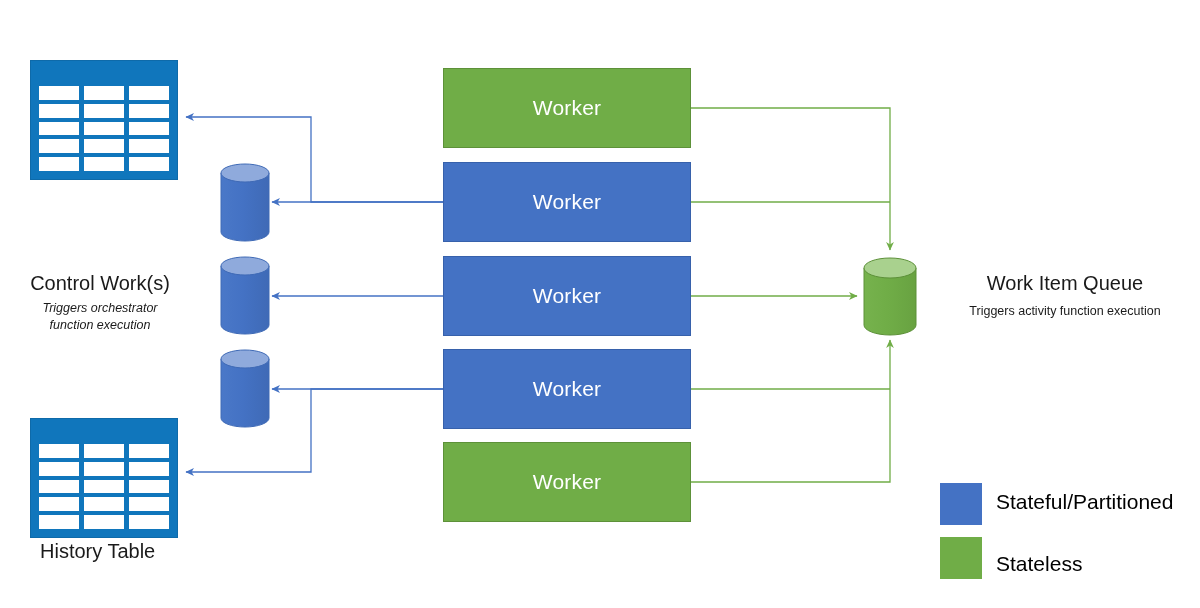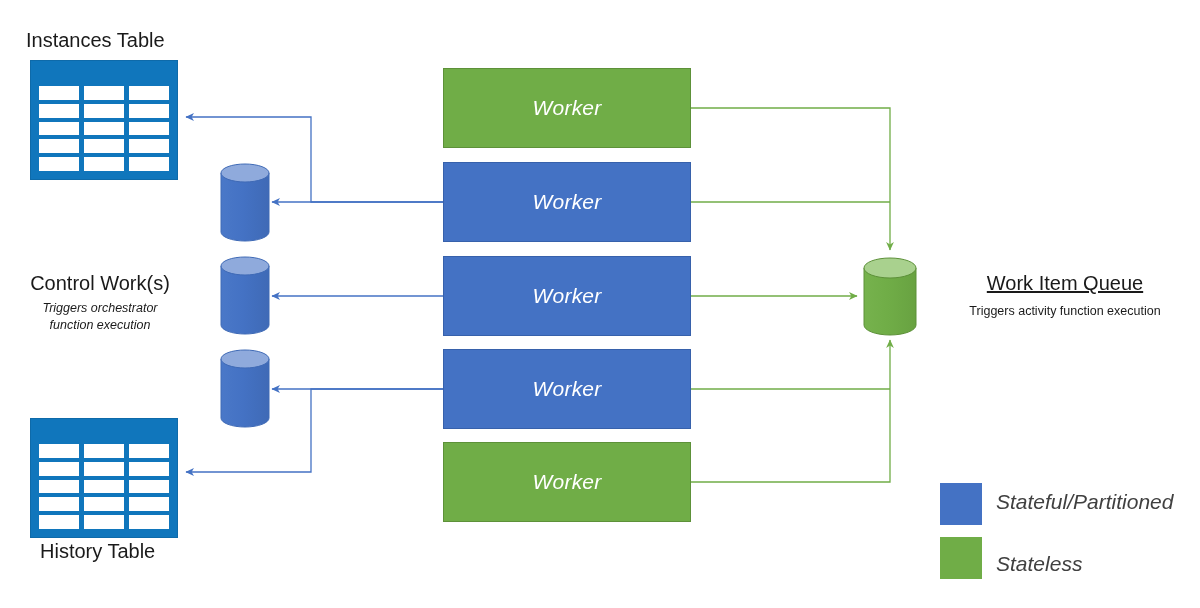--- a/index.html
+++ b/index.html
@@ -6,21 +6,21 @@
   body{
     width:1200px;height:608px;
     font-family:"Liberation Sans", sans-serif;
     color:#000000;
     overflow:hidden;
     position:relative;
   }
   #canvas{position:absolute;left:0;top:0;width:1200px;height:608px;}
   .layer-svg{position:absolute;left:0;top:0;width:1200px;height:608px;}
 
-  .node{position:absolute;box-sizing:border-box;font-style:italic;}
+  .node{position:absolute;box-sizing:border-box;}
 
   
   .worker{
     display:flex;align-items:center;justify-content:center;
     color:#ffffff;font-size:21px;letter-spacing:.2px;
   }
   .worker.blue{background:#4472C4;border:1px solid #3761ab;}
   .worker.green{background:#70AD47;border:1px solid #5d9139;}
 
   
@@ -31,21 +31,21 @@
 
   
   .cap{position:absolute;font-size:20px;color:#1a1a1a;white-space:nowrap;}
   .cap.center{text-align:center;}
   .sub{position:absolute;font-size:12.5px;color:#1a1a1a;text-align:center;line-height:1.35;}
 
   
   .legend-sw{position:absolute;width:42px;height:42px;}
   .legend-sw.blue{background:#4472C4;}
   .legend-sw.green{background:#70AD47;}
-  .legend-lbl{position:absolute;font-size:21px;color:#404040;white-space:nowrap;font-style:italic;}
+  .legend-lbl{position:absolute;font-size:21px;color:#000000;white-space:nowrap;}
 </style>
 </head>
 <body>
 
 <div id="canvas">
 
   <svg class="layer-svg" viewBox="0 0 1200 608" xmlns="http://www.w3.org/2000/svg">
     <defs>
       <marker id="ahBlue" markerWidth="9" markerHeight="9" refX="8" refY="4.5" orient="auto" markerUnits="userSpaceOnUse">
         <path d="M0,0.6 L8.6,4.5 L0,8.4 L2.4,4.5 Z" fill="#4472C4"></path>
@@ -112,21 +112,20 @@
       <div class="tbl-cell"></div>
       <div class="tbl-cell"></div>
       <div class="tbl-cell"></div>
     </div>
     <div class="tbl-row">
       <div class="tbl-cell"></div>
       <div class="tbl-cell"></div>
       <div class="tbl-cell"></div>
     </div>
   </div>
-  <div class="cap" style="left:26px;top:29px;">Instances Table</div>
 
   <div class="node tbl" style="left:30px;top:418px;width:148px;height:120px;">
     <div class="tbl-row">
       <div class="tbl-cell"></div>
       <div class="tbl-cell"></div>
       <div class="tbl-cell"></div>
     </div>
     <div class="tbl-row">
       <div class="tbl-cell"></div>
       <div class="tbl-cell"></div>
@@ -171,21 +170,21 @@
     <span>function execution</span>
   </div>
 
   <svg class="layer-svg" viewBox="0 0 1200 608" xmlns="http://www.w3.org/2000/svg">
     <g stroke="#5d9139" stroke-width="1">
       <path d="M864,268 L864,325 A26,10 0 0 0 916,325 L916,268 Z" fill="url(#cylGreen)"></path>
       <ellipse cx="890" cy="268" rx="26" ry="10" fill="#a9d18e"></ellipse>
     </g>
   </svg>
 
-  <div class="cap center" style="left:940px;top:272px;width:250px;text-decoration:underline;">Work Item Queue</div>
+  <div class="cap center" style="left:940px;top:272px;width:250px;">Work Item Queue</div>
   <div class="sub" style="left:940px;top:303px;width:250px;">Triggers activity function execution</div>
 
   <div class="node worker green" style="left:443px;top:68px;width:248px;height:80px;">
     <span>Worker</span>
   </div>
   <div class="node worker blue" style="left:443px;top:162px;width:248px;height:80px;">
     <span>Worker</span>
   </div>
   <div class="node worker blue" style="left:443px;top:256px;width:248px;height:80px;">
     <span>Worker</span>

